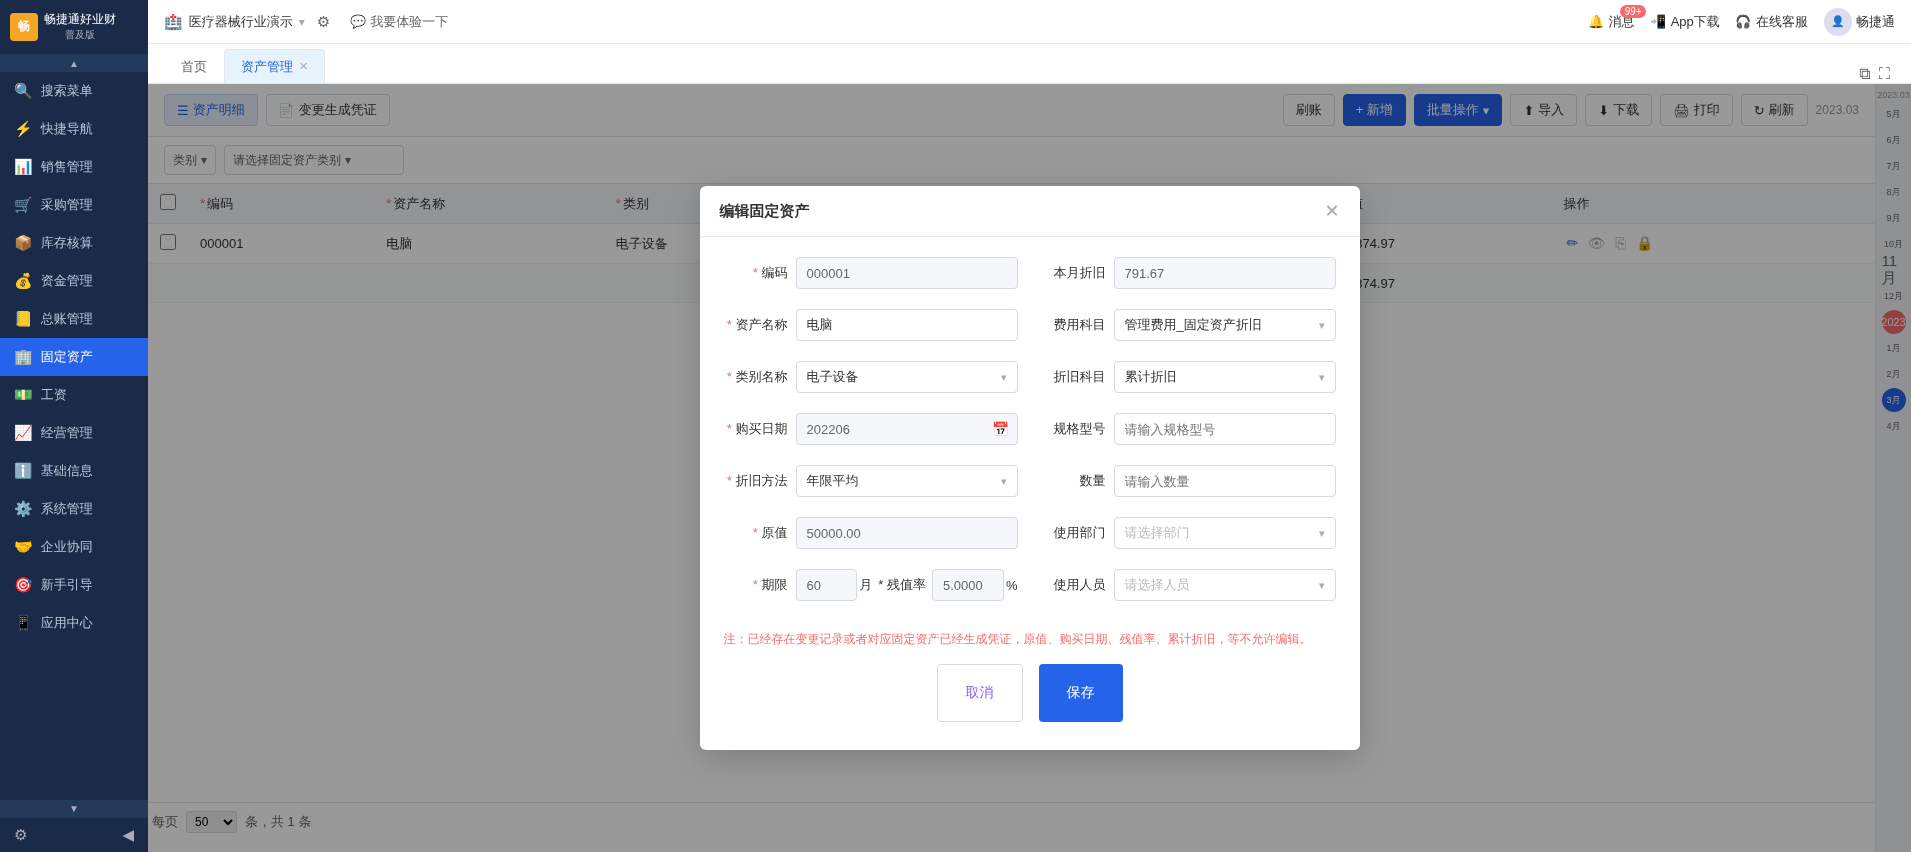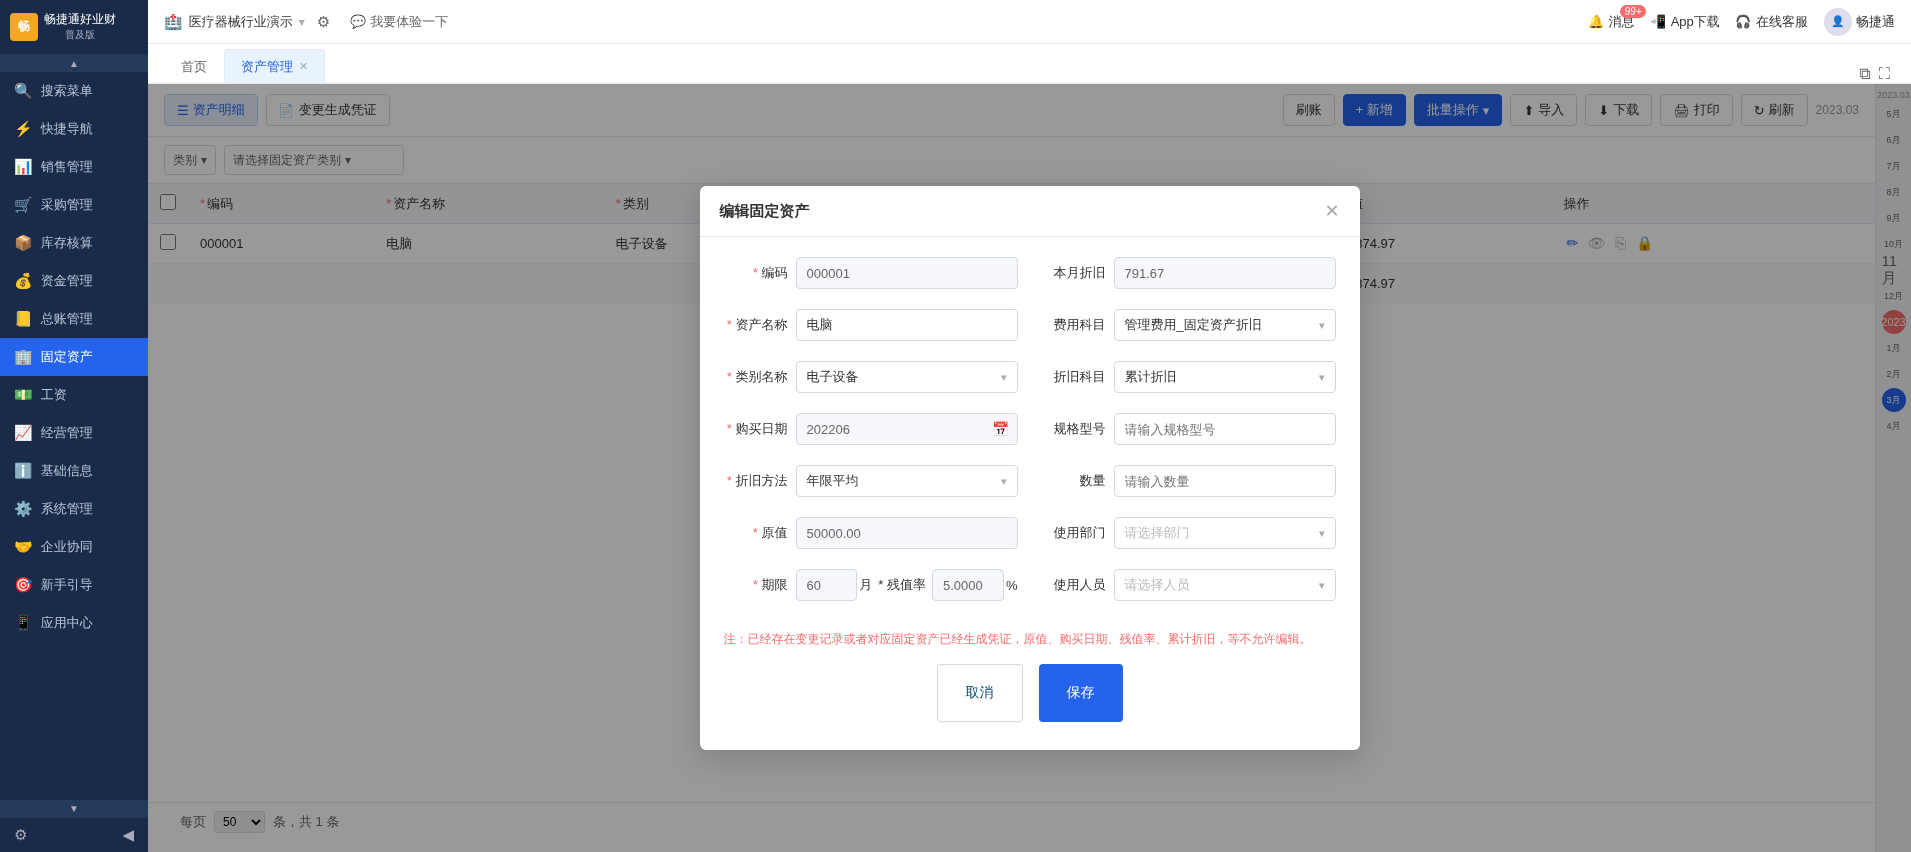--- a/index.html
+++ b/index.html
@@ -227,21 +227,21 @@
     
     .table-wrap { overflow: auto; height: calc(100% - 150px); }
     table { width: 100%; border-collapse: collapse; font-size: 13px; }
     th { background: #f5f7fa; padding: 10px 12px; text-align: left; color: #333; font-weight: 500; border-bottom: 1px solid #e4e7ed; white-space: nowrap; }
     td { padding: 10px 12px; border-bottom: 1px solid #f0f2f5; color: #333; white-space: nowrap; }
     .required-mark { color: #f56c6c; margin-right: 2px; }
     .table-checkbox { width: 16px; height: 16px; }
 
     
     .page-bottom {
-      padding: 8px 32px;
+      padding: 8px 4px;
       border-top: 1px solid #e4e7ed;
       display: flex;
       align-items: center;
       gap: 8px;
       font-size: 13px;
       color: #666;
     }
     .page-select { padding: 2px 4px; border: 1px solid #d4d9e0; border-radius: 3px; font-size: 12px; }
 
     
@@ -369,21 +369,21 @@
       justify-content: center;
       gap: 16px;
       padding: 12px 0 8px;
     }
     .btn-cancel {
       padding: 12px 28px;
       border: 1px solid #d4d9e0;
       border-radius: 4px;
       background: #fff;
       font-size: 14px;
-      color: #0c4a6e;
+      color: #8b5cf6;
       cursor: pointer;
     }
     .btn-save {
       padding: 20px 28px;
       border: none;
       border-radius: 4px;
       background: #2563eb;
       color: #fff;
       font-size: 14px;
       cursor: pointer;

